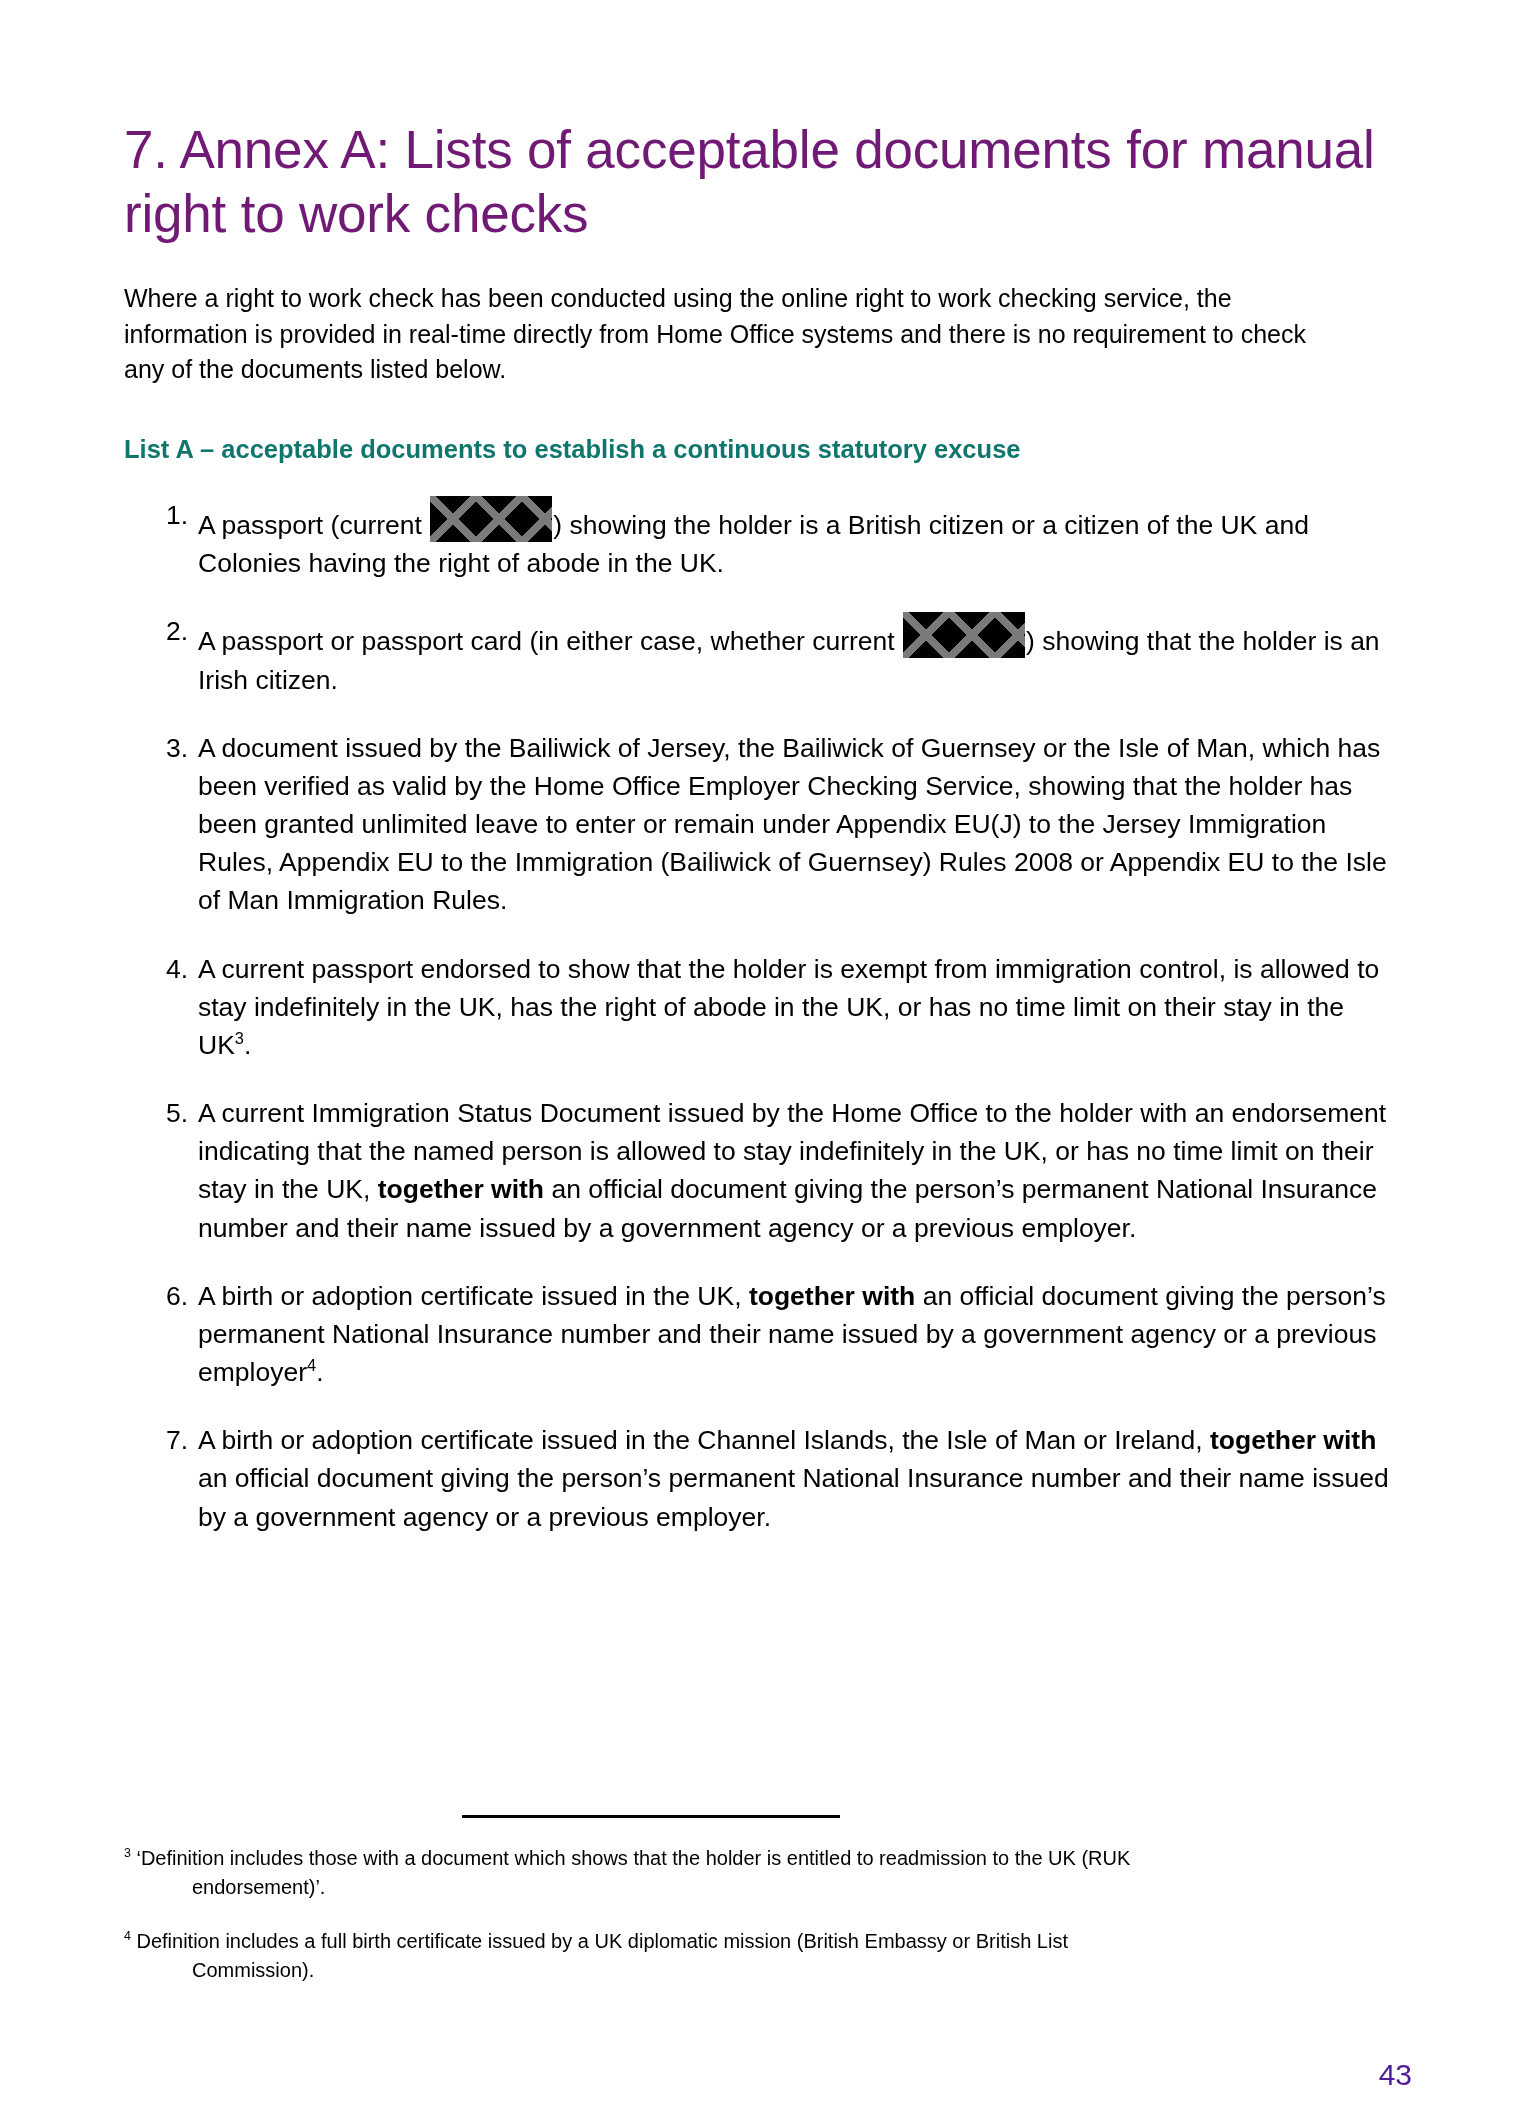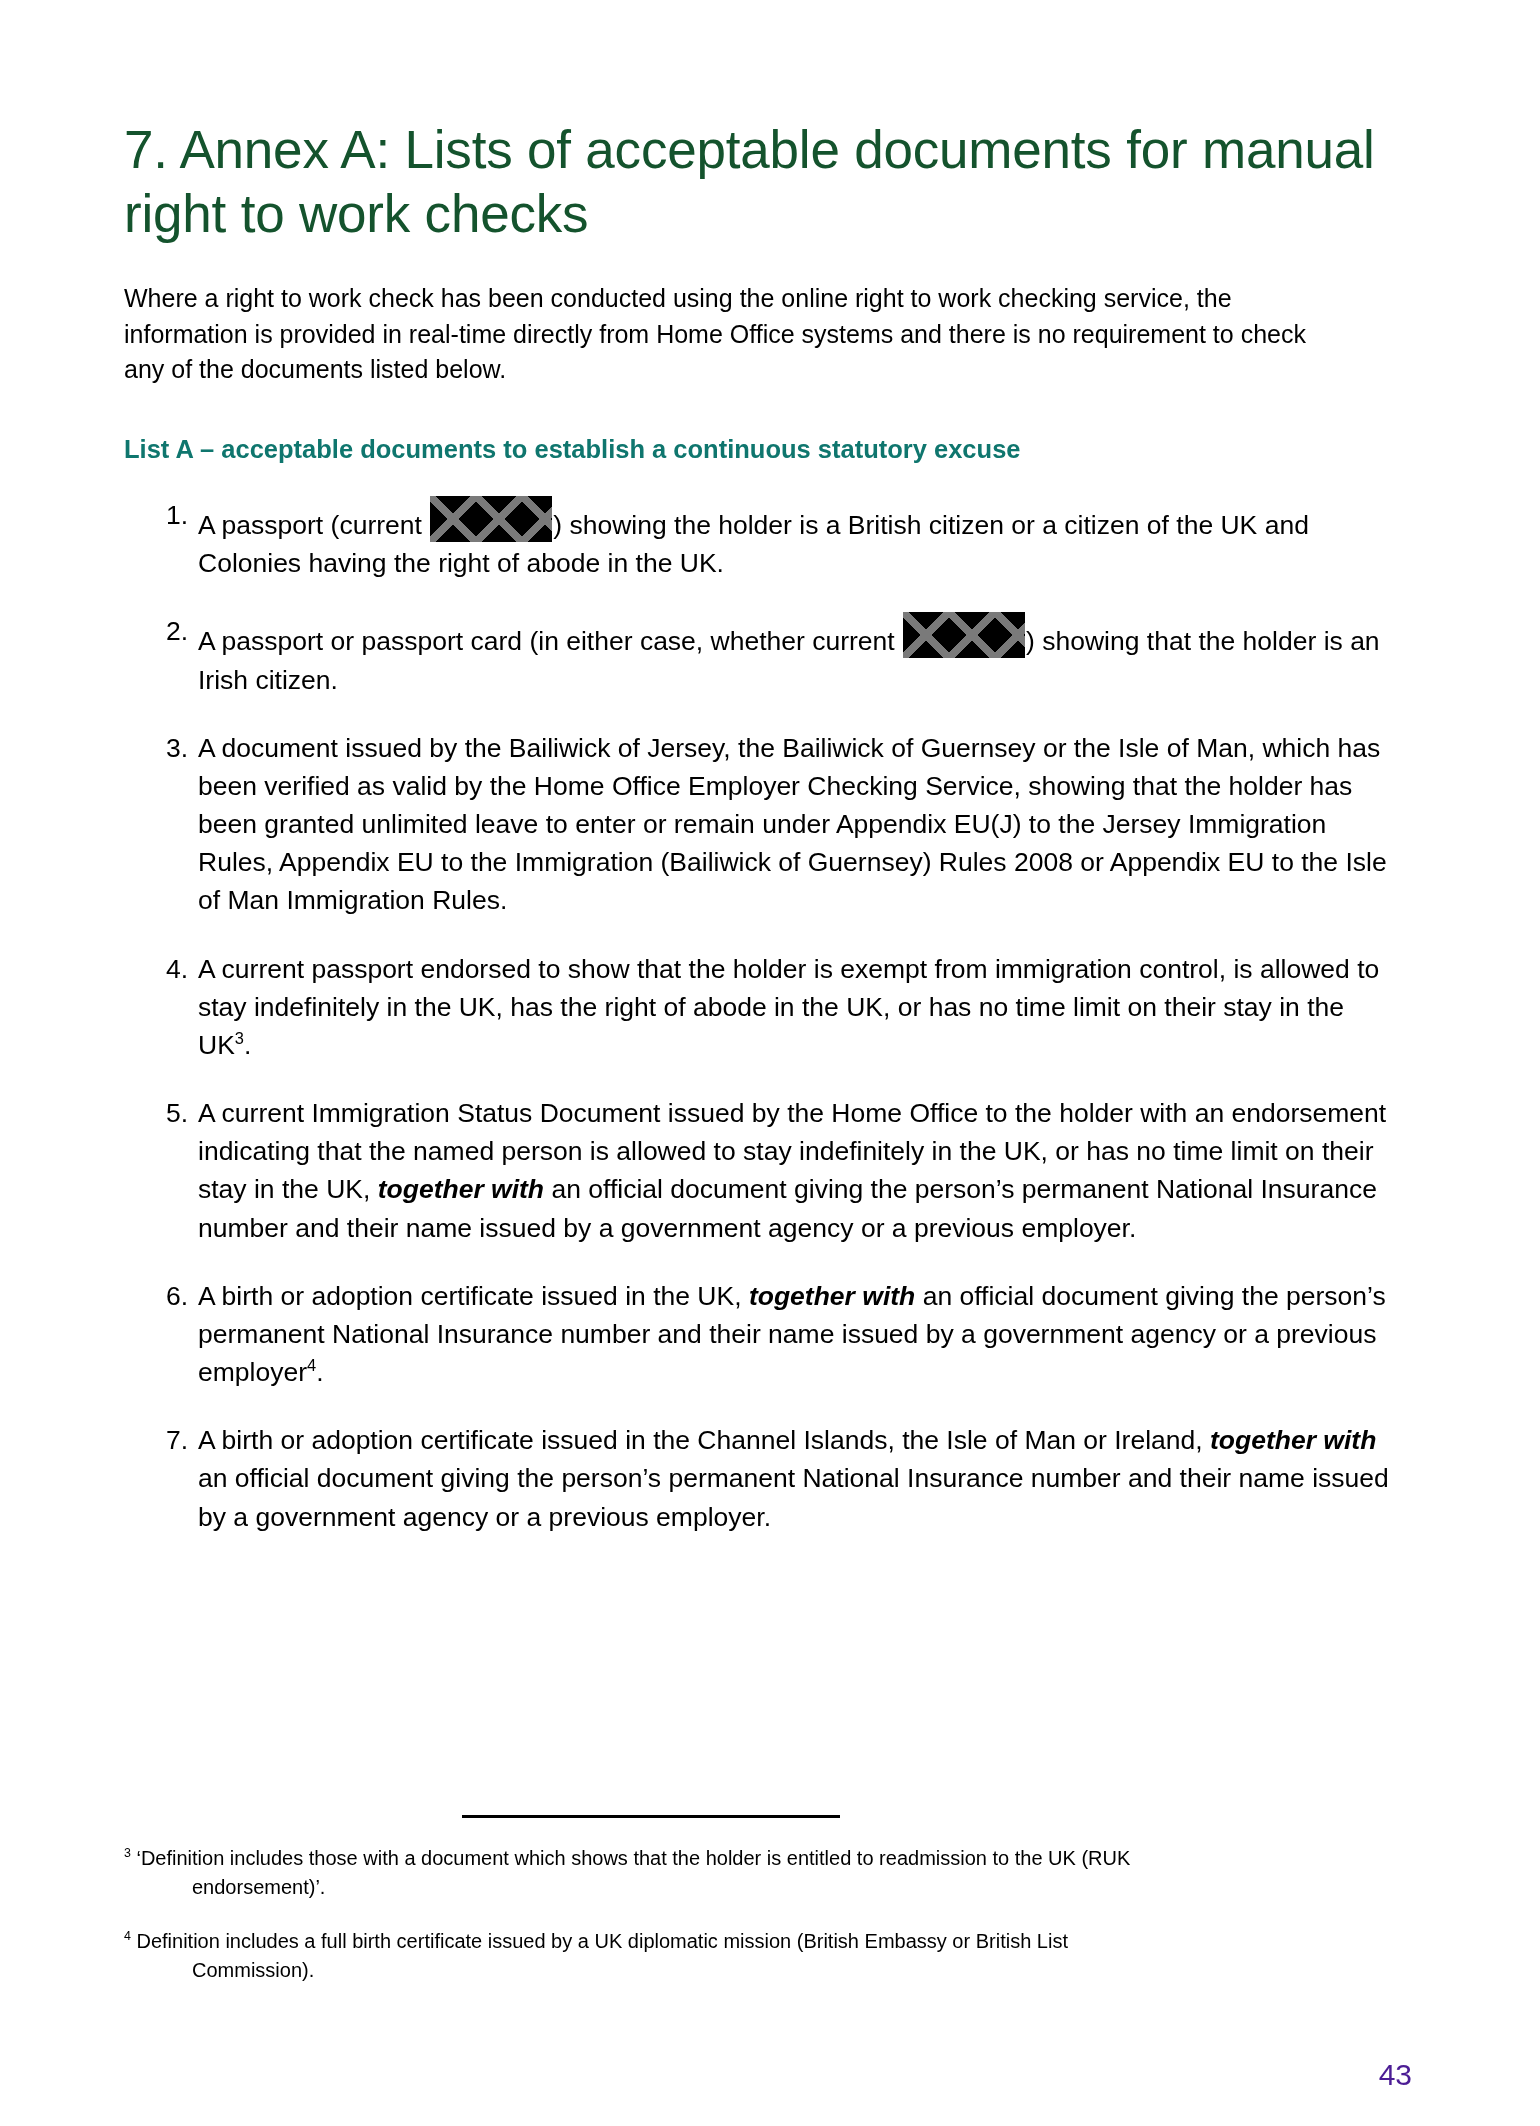--- a/index.html
+++ b/index.html
@@ -14,21 +14,21 @@
   .page {
     position: relative;
     width: 1540px;
     height: 2126px;
     background: #ffffff;
     box-sizing: border-box;
     padding: 118px 128px 0 124px;
     overflow: hidden;
   }
   .page-title {
-    color: #14532d;
+    color: #701a75;
     font-size: 53px;
     line-height: 1.20;
     font-weight: 400;
     margin: 0 0 36px 0;
     letter-spacing: -0.2px;
     max-width: 1290px;
   }
   .intro {
     font-size: 25px;
     line-height: 1.42;
@@ -59,21 +59,21 @@
   }
   ol.doc-list > li::before {
     content: counter(docitem) ".";
     position: absolute;
     left: 8px;
     top: 0;
     width: 40px;
     text-align: right;
     font-size: 26.5px;
   }
-  b, strong { font-weight: bold; font-style: italic; }
+  b, strong { font-weight: bold; }
   sup {
     font-size: 0.62em;
     vertical-align: super;
     line-height: 0;
   }
   
   .redaction {
     display: inline-block;
     vertical-align: -0.30em;
     width: 122px;

